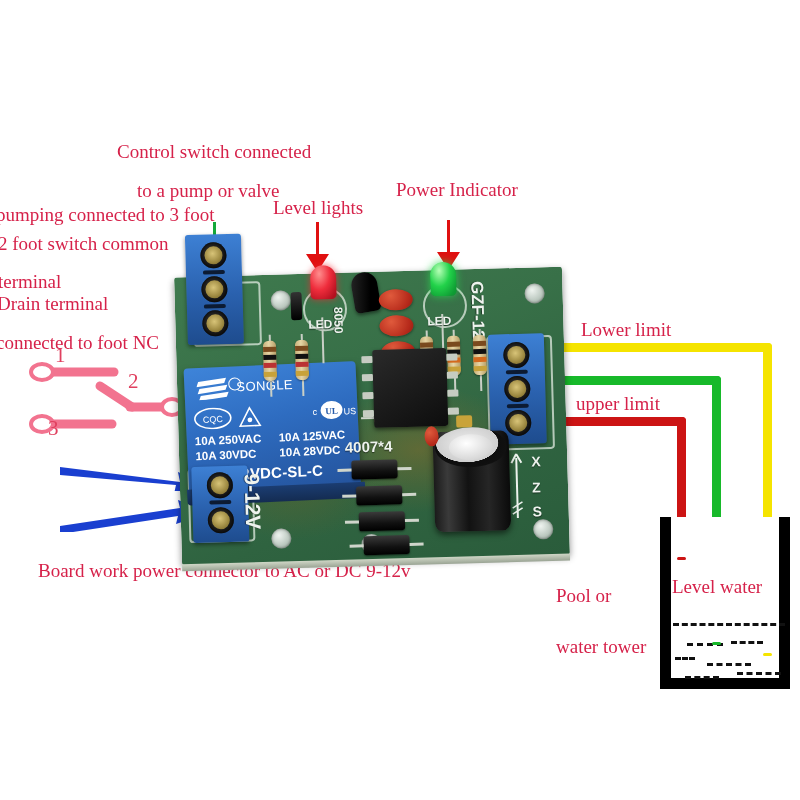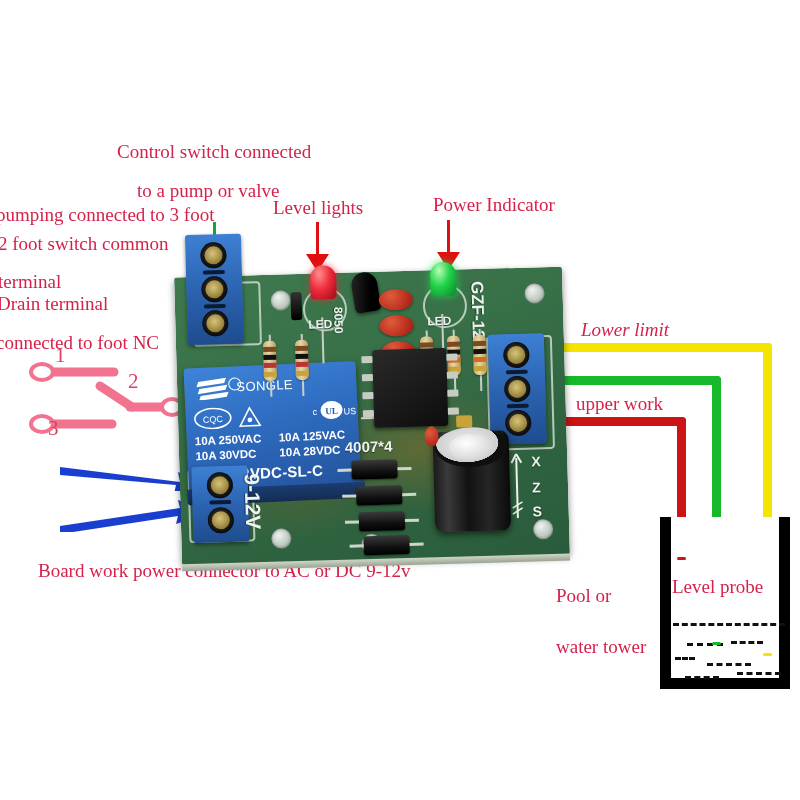--- a/index.html
+++ b/index.html
@@ -101,26 +101,26 @@
 
   <div class="lbl" style="left:117px;top:142px;">Control switch connected</div>
   <div class="lbl" style="left:137px;top:181px;">to a pump or valve</div>
   <div class="lbl" style="left:-4px;top:205px;">pumping connected to 3 foot</div>
   <div class="lbl" style="left:-2px;top:234px;">2 foot switch common</div>
   <div class="lbl" style="left:-2px;top:272px;">terminal</div>
   <div class="lbl" style="left:-3px;top:294px;">Drain terminal</div>
   <div class="lbl" style="left:-4px;top:333px;">connected to  foot  NC</div>
 
   <div class="lbl" style="left:273px;top:198px;">Level lights</div>
-  <div class="lbl" style="left:396px;top:195px;margin-left:37px;">Power Indicator</div>
-
-  <div class="lbl" style="left:581px;top:320px;font-style:italic;">Lower limit</div>
-  <div class="lbl" style="left:576px;top:394px;">upper work</div>
-
-  <div class="lbl" style="left:672px;top:577px;z-index:30;">Level probe</div>
+  <div class="lbl" style="left:396px;top:180px;">Power Indicator</div>
+
+  <div class="lbl" style="left:581px;top:320px;">Lower limit</div>
+  <div class="lbl" style="left:576px;top:394px;">upper limit</div>
+
+  <div class="lbl" style="left:672px;top:577px;z-index:30;">Level water</div>
   <div class="lbl" style="left:556px;top:586px;">Pool or</div>
   <div class="lbl" style="left:556px;top:637px;">water tower</div>
 
   <div class="lbl" style="left:38px;top:561px;">Board work  power connector to AC or DC 9-12v</div>
 
   <svg width="190" height="110" style="position:absolute;left:20px;top:352px;">
     <g stroke="#f2738f" stroke-width="9" fill="none" stroke-linecap="round">
       <line x1="26" y1="20" x2="94" y2="20"></line>
       <line x1="80" y1="34" x2="112" y2="55"></line>
       <line x1="110" y1="55" x2="150" y2="55"></line>

